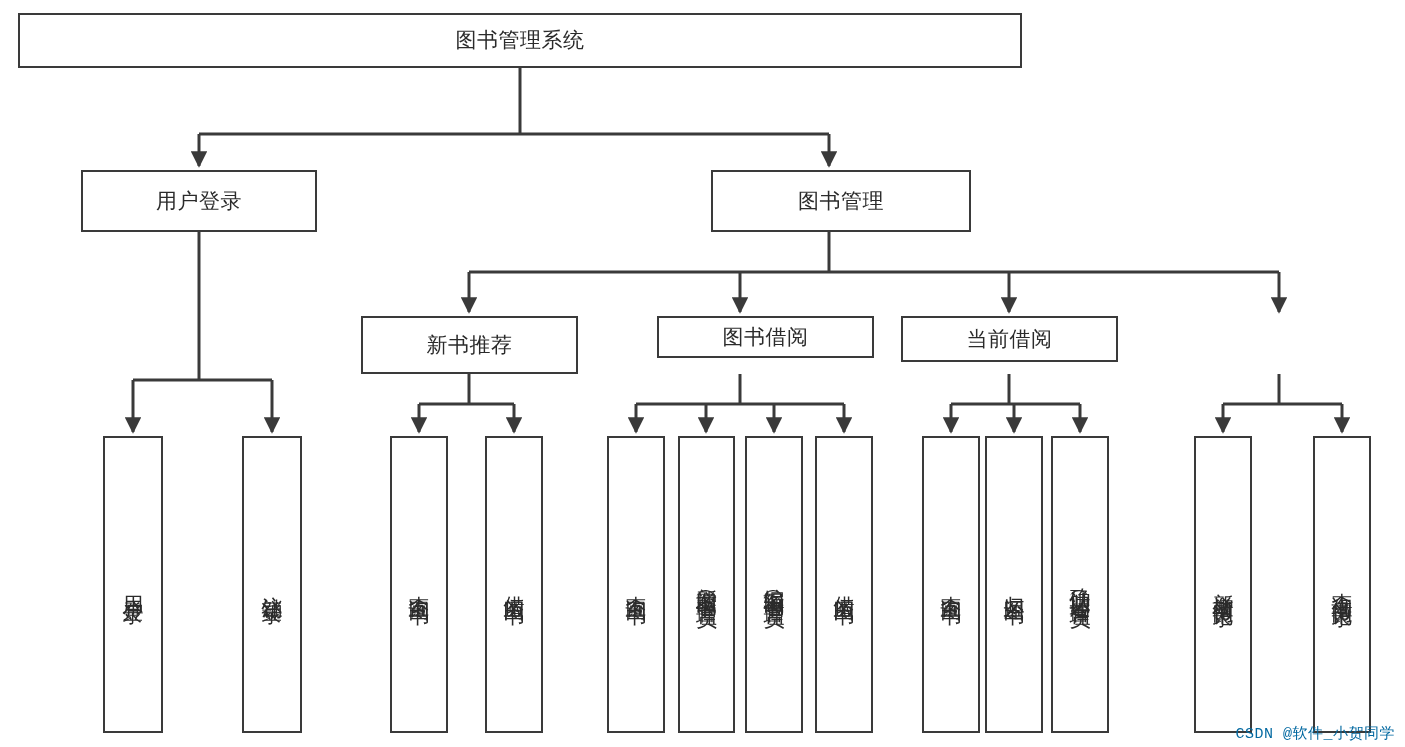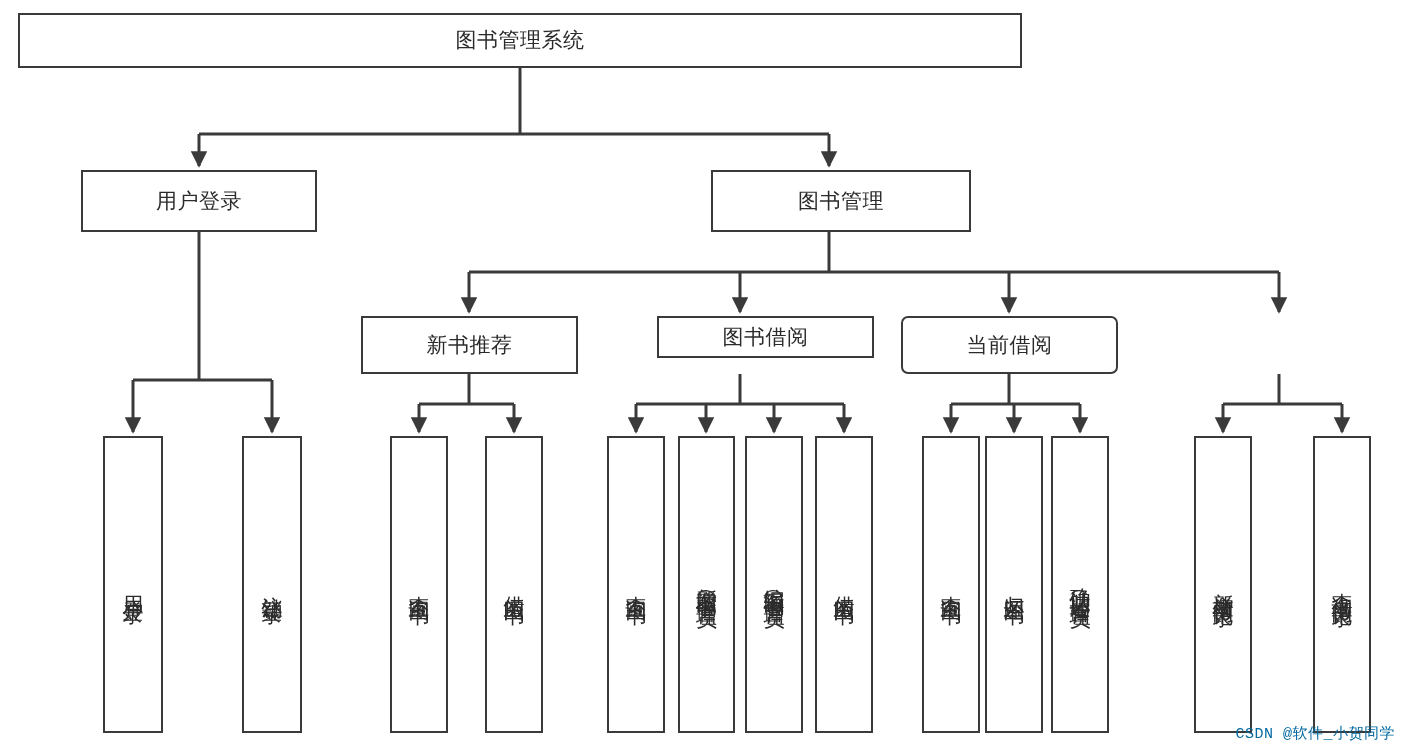--- a/index.html
+++ b/index.html
@@ -133,21 +133,21 @@
   <div class="node-box horizontal" style="left:711px; top:170px; width:260px; height:62px;">
     <span class="node-label">图书管理</span>
   </div>
 
   <div class="node-box horizontal" style="left:361px; top:316px; width:217px; height:58px;">
     <span class="node-label">新书推荐</span>
   </div>
   <div class="node-box horizontal" style="left:632px; top:316px; width:217px; height:42px;margin-left:25px;">
     <span class="node-label">图书借阅</span>
   </div>
-  <div class="node-box horizontal" style="left:901px; top:316px; width:217px; height:58px;border-radius:7px;">
+  <div class="node-box horizontal" style="left:901px; top:316px; width:217px; height:46px;">
     <span class="node-label">当前借阅</span>
   </div>
 
   <div class="node-box vertical" style="left:103px; top:436px; width:60px; height:297px;">
     <span class="node-label">用户登录</span>
   </div>
   <div class="node-box vertical" style="left:242px; top:436px; width:60px; height:297px;">
     <span class="node-label">注销登录</span>
   </div>
 

